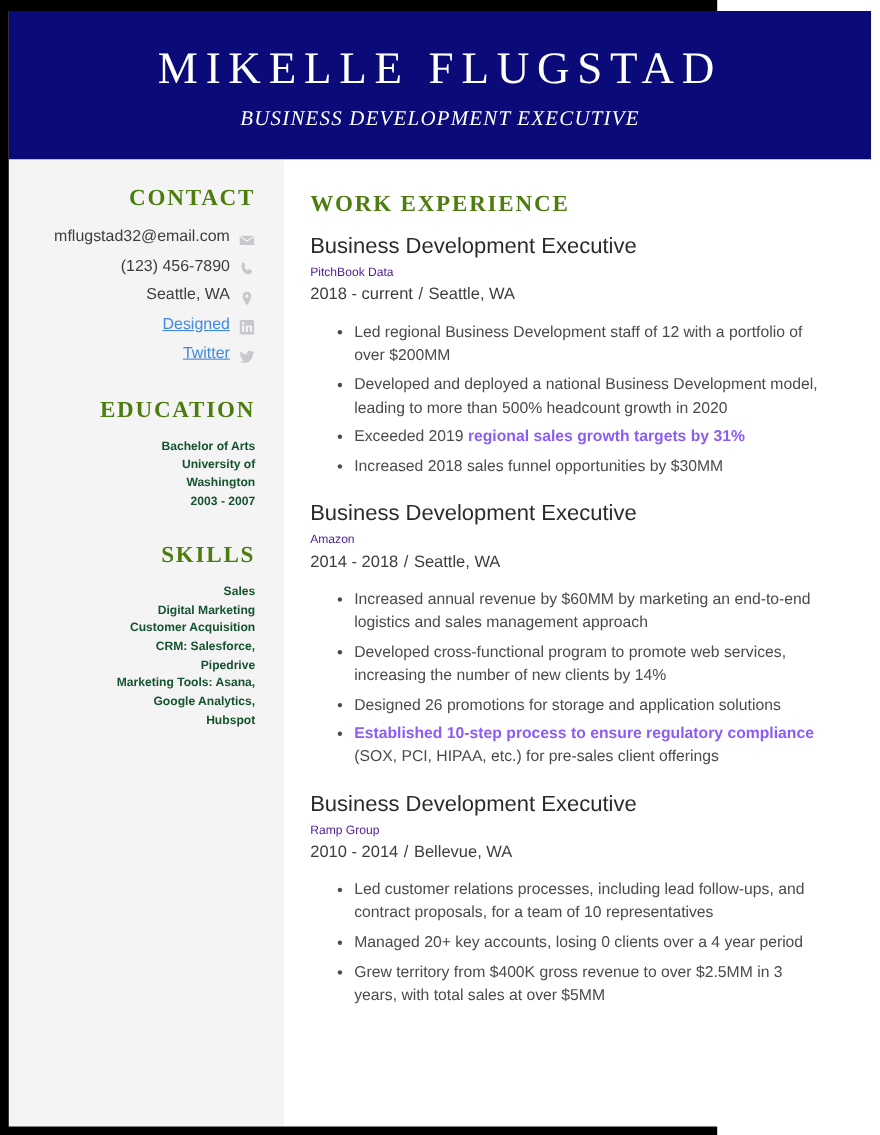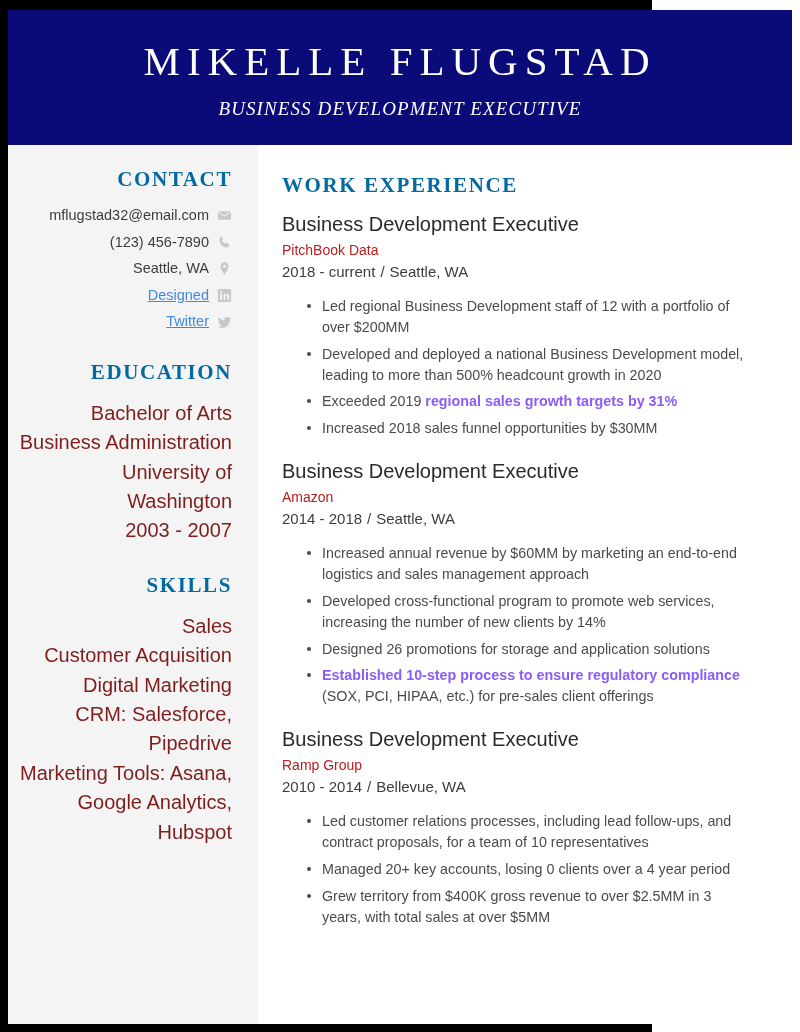--- a/index.html
+++ b/index.html
@@ -82,32 +82,32 @@
     flex: 1 1 auto;
     background: #ffffff;
     box-sizing: border-box;
     padding: 28px 22px 0 24px;
   }
 
   
   .sec-head {
     font-family: "Liberation Serif", serif;
     font-weight: bold;
-    color: #0369a1;
+    color: #4d7c0f;
     font-size: 21px;
     letter-spacing: 1.6px;
     margin: 0 0 14px 0;
   }
   .sidebar .sec-head { text-align: right; }
   .sec-head.spaced { margin-top: 28px; }
 
   
   .contact-row {
     display: flex;
-    align-items: center;
+    align-items: flex-end;
     justify-content: flex-end;
     gap: 8px;
     margin-bottom: 7px;
     font-size: 14.5px;
     color: #3d3d41;
     line-height: 1.35;
   }
   .contact-text { white-space: nowrap; }
   .contact-link {
     color: #3f8ae0;
@@ -121,39 +121,40 @@
     flex: 0 0 15px;
     display: inline-flex;
     align-items: center;
     justify-content: center;
     color: #c7c7cc;
   }
   .ico svg { display: block; }
 
   
   .side-line {
-    font-size: 20px;
-    color: #7f1d1d;
+    font-size: 11px;
+    color: #14532d;
     line-height: 1.42;
     margin-bottom: 1px;
+    font-weight: bold;
   }
   .side-block { margin-bottom: 0; }
 
   
   .job { margin-bottom: 20px; }
   .job-title {
     font-size: 20px;
     color: #2a2a2e;
     line-height: 1.25;
     margin-bottom: 5px;
     font-weight: 400;
   }
   .job-company {
-    font-size: 14px;
-    color: #b91c1c;
+    font-size: 11px;
+    color: #4c1d95;
     margin-bottom: 5px;
   }
   .job-meta {
     font-size: 15px;
     color: #3d3d41;
     margin-bottom: 4px;
   }
   .job-meta .sep { padding: 0 5px; }
 
   ul.bullets {
@@ -250,31 +251,30 @@
                   <path d="M15 3.3c-.5.25-1.1.4-1.7.5.6-.37 1.05-.95 1.27-1.64-.57.34-1.2.58-1.86.71A2.9 2.9 0 0 0 10.6 2c-1.62 0-2.93 1.33-2.93 2.96 0 .23.02.46.07.67C5.3 5.5 3.14 4.32 1.7 2.52c-.25.44-.4.95-.4 1.5 0 1.02.51 1.93 1.3 2.46-.48-.01-.93-.15-1.33-.37v.04c0 1.43 1.01 2.63 2.35 2.9-.25.07-.5.1-.77.1-.19 0-.37-.02-.55-.05.37 1.18 1.45 2.04 2.73 2.06A5.84 5.84 0 0 1 1 12.4 8.23 8.23 0 0 0 5.47 13.7c5.36 0 8.3-4.5 8.3-8.4v-.38c.57-.42 1.06-.94 1.45-1.53z"></path>
                 </svg>
             </span>
           </div>
 
         </div>
 
         <div class="sec-head spaced">EDUCATION</div>
         <div class="side-block">
           <div class="side-line">Bachelor of Arts</div>
-          <div class="side-line">Business Administration</div>
           <div class="side-line">University of</div>
           <div class="side-line">Washington</div>
           <div class="side-line">2003 - 2007</div>
         </div>
 
         <div class="sec-head spaced">SKILLS</div>
         <div class="side-block">
           <div class="side-line">Sales</div>
+          <div class="side-line">Digital Marketing</div>
           <div class="side-line">Customer Acquisition</div>
-          <div class="side-line">Digital Marketing</div>
           <div class="side-line">CRM: Salesforce,</div>
           <div class="side-line">Pipedrive</div>
           <div class="side-line">Marketing Tools: Asana,</div>
           <div class="side-line">Google Analytics,</div>
           <div class="side-line">Hubspot</div>
         </div>
 
       </aside>
 
       <main class="main">

